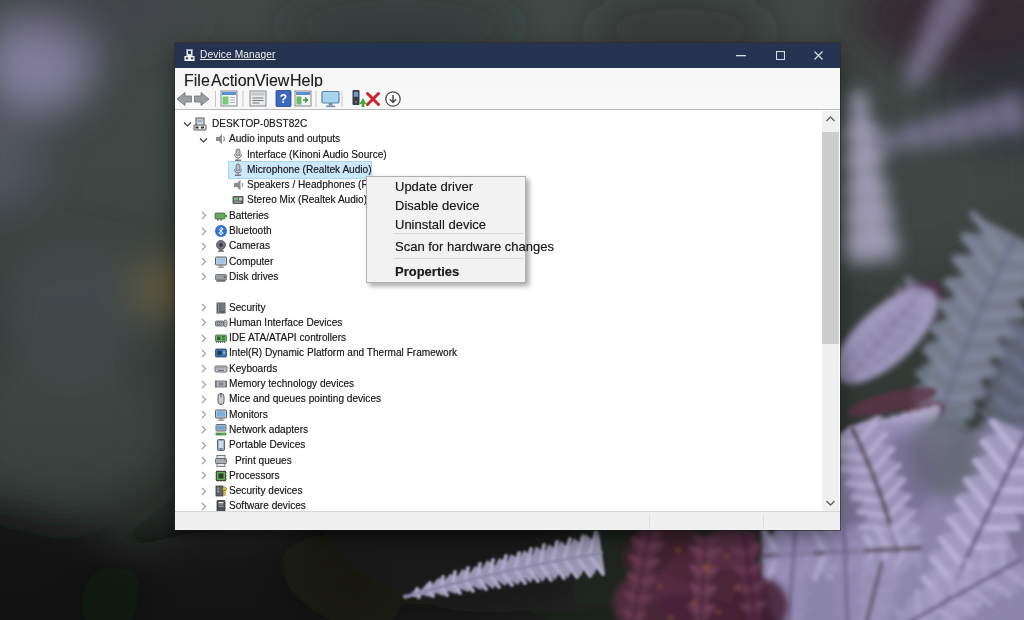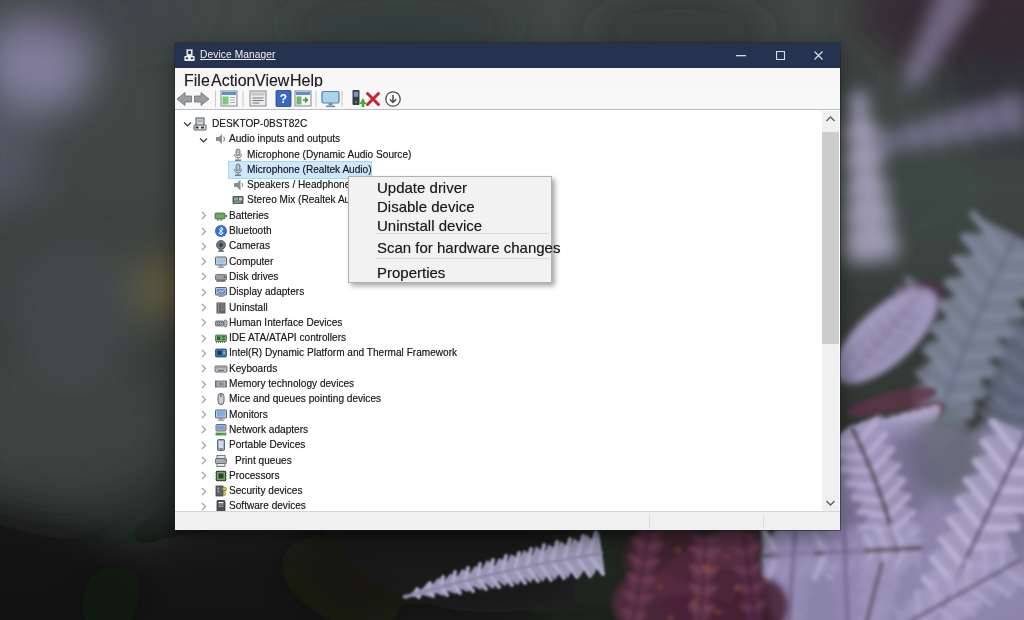--- a/index.html
+++ b/index.html
@@ -10,22 +10,22 @@
 #menubar { position:absolute; left:0; top:25px; width:100%; height:19px; background:#f6f6f6; font-size:16px; color:#222; }
 .mitem { position:absolute; top:4px; text-shadow:0 0 0.7px rgba(30,30,30,0.45); }
 #toolbar { position:absolute; left:0; top:44px; width:100%; height:23px; background:#f8f8f8; border-bottom:1px solid #b8bcc0; }
 #treearea { position:absolute; left:0; top:68px; width:100%; height:400px; background:#fff; }
 .trow { position:absolute; left:0; width:100%; height:15.3px; font-size:10.1px; color:#1b1b1b; }
 .ttext { position:absolute; top:1.5px; white-space:nowrap; text-shadow:0 0 0.7px rgba(30,30,30,0.5); }
 #statusbar { position:absolute; left:0; bottom:0; width:100%; height:19px; background:#f0f0f0; border-top:1px solid #d5d5d5; }
 .sbsep { position:absolute; top:3px; height:13px; width:1px; background:#dcdcdc; }
 #vscroll { position:absolute; right:1px; top:68px; width:17px; height:400px; background:#f0f0f0; }
 #vthumb { position:absolute; left:0; top:21px; width:17px; height:212px; background:#cdcdcd; }
-#ctxmenu { position:absolute; left:348px; top:176px; width:204px; height:107px; background:#f2f2f2;
-  border:1px solid #b0b0b0; box-shadow:3px 3px 5px rgba(0,0,0,0.35); font-size:15px; color:#1b1b1b; }
+#ctxmenu { position:absolute; left:366px; top:176px; width:160px; height:107px; background:#f2f2f2;
+  border:1px solid #b0b0b0; box-shadow:3px 3px 5px rgba(0,0,0,0.35); font-size:13px; color:#1b1b1b; }
 .citem { position:absolute; left:28px; white-space:nowrap; text-shadow:0 0 0.7px rgba(30,30,30,0.5); }
 .csep { position:absolute; left:27px; right:2px; height:1px; background:#d9d9d9; }
 </style></head>
 <body>
 <div id="stage">
 <svg width="1024" height="620" viewBox="0 0 1024 620" preserveAspectRatio="none" style="position:absolute;left:0;top:0">
       <defs>
         <filter id="b1" x="-70%" y="-70%" width="240%" height="240%">
           <feGaussianBlur stdDeviation="1.2"></feGaussianBlur>
         </filter>
@@ -510,21 +510,21 @@
               </svg>
               <span class="ttext" style="left:54px">Audio inputs and outputs</span>
             </div>
             <div class="trow" style="top:147.0px">
               <svg style="position:absolute;left:56px;top:0.5px" width="14" height="14" viewBox="0 0 14 14">
                 <rect x="5" y="1" width="4" height="7" rx="2" fill="#b9bcc0" stroke="#666" stroke-width="0.8"></rect>
                 <path d="M3.5 6 Q3.5 10 7 10 Q10.5 10 10.5 6" stroke="#777" stroke-width="1" fill="none"></path>
                 <rect x="4" y="11.5" width="6" height="1.5" fill="#777"></rect>
                 <line x1="7" y1="10" x2="7" y2="11.5" stroke="#777" stroke-width="1"></line>
               </svg>
-              <span class="ttext" style="left:72px">Microphone (Dynamic Audio Source)</span>
+              <span class="ttext" style="left:72px">Interface (Kinoni Audio Source)</span>
             </div>
             <div class="trow" style="top:162.3px">
               <div style="position:absolute;left:54px;top:0;width:142px;height:15.3px;background:#cce8ff;outline:1px solid #a6d8f5"></div>
               <svg style="position:absolute;left:56px;top:0.5px" width="14" height="14" viewBox="0 0 14 14">
                 <rect x="5" y="1" width="4" height="7" rx="2" fill="#b9bcc0" stroke="#666" stroke-width="0.8"></rect>
                 <path d="M3.5 6 Q3.5 10 7 10 Q10.5 10 10.5 6" stroke="#777" stroke-width="1" fill="none"></path>
                 <rect x="4" y="11.5" width="6" height="1.5" fill="#777"></rect>
                 <line x1="7" y1="10" x2="7" y2="11.5" stroke="#777" stroke-width="1"></line>
               </svg>
               <span class="ttext" style="left:72px">Microphone (Realtek Audio)</span>
@@ -593,42 +593,30 @@
               <svg style="position:absolute;left:24px;top:3px" width="9" height="9" viewBox="0 0 9 9">
                 <path d="M3 1 L6.5 4.5 L3 8" stroke="#a0a0a0" stroke-width="1.2" fill="none"></path>
               </svg>
               <svg style="position:absolute;left:39px;top:0.5px" width="14" height="14" viewBox="0 0 14 14">
                 <rect x="1.5" y="4.5" width="11" height="5.5" rx="1" fill="#9b9fa5" stroke="#5c5f64" stroke-width="0.8"></rect>
                 <rect x="2.5" y="10" width="9" height="1.8" fill="#6e7176"></rect>
                 <circle cx="10.5" cy="7" r="0.9" fill="#565a5e"></circle>
               </svg>
               <span class="ttext" style="left:54px">Disk drives</span>
             </div>
-            <div class="trow" style="top:284.7px">
-              <svg style="position:absolute;left:24px;top:3px" width="9" height="9" viewBox="0 0 9 9">
-                <path d="M3 1 L6.5 4.5 L3 8" stroke="#a0a0a0" stroke-width="1.2" fill="none"></path>
-              </svg>
-              <svg style="position:absolute;left:39px;top:0.5px" width="14" height="14" viewBox="0 0 14 14">
-                <rect x="1.5" y="2.5" width="11" height="7.5" rx="0.8" fill="#c3c8ce" stroke="#5a5e63" stroke-width="1"></rect>
-                <rect x="2.8" y="3.8" width="8.4" height="4.9" fill="#5b8fd4"></rect>
-                <path d="M3.5 8 L6 5.5 L8 7 L10.5 4.5" stroke="#d8e6f4" stroke-width="0.9" fill="none"></path>
-                <rect x="4.5" y="10.5" width="5" height="1.4" fill="#8a8d91"></rect>
-              </svg>
-              <span class="ttext" style="left:54px">Display adapters</span>
-            </div>
             <div class="trow" style="top:300.0px">
               <svg style="position:absolute;left:24px;top:3px" width="9" height="9" viewBox="0 0 9 9">
                 <path d="M3 1 L6.5 4.5 L3 8" stroke="#a0a0a0" stroke-width="1.2" fill="none"></path>
               </svg>
               <svg style="position:absolute;left:39px;top:0.5px" width="14" height="14" viewBox="0 0 14 14">
                 <rect x="2.5" y="1.5" width="9" height="11" fill="#5d6166"></rect>
                 <rect x="4" y="1.5" width="1.2" height="11" fill="#8e9297"></rect>
                 <path d="M6.5 3 L10.5 3 M6.5 5 L10.5 5 M6.5 7 L10.5 7 M6.5 9 L10.5 9" stroke="#9a9ea3" stroke-width="0.8"></path>
               </svg>
-              <span class="ttext" style="left:54px">Uninstall</span>
+              <span class="ttext" style="left:54px">Security</span>
             </div>
             <div class="trow" style="top:315.3px">
               <svg style="position:absolute;left:24px;top:3px" width="9" height="9" viewBox="0 0 9 9">
                 <path d="M3 1 L6.5 4.5 L3 8" stroke="#a0a0a0" stroke-width="1.2" fill="none"></path>
               </svg>
               <svg style="position:absolute;left:39px;top:0.5px" width="14" height="14" viewBox="0 0 14 14">
                 <rect x="1.5" y="5" width="8" height="5" rx="0.8" fill="#9b9fa5" stroke="#5c5f64" stroke-width="0.8"></rect>
                 <path d="M3 6.5 h1 M5 6.5 h1 M7 6.5 h1 M3 8.5 h1 M5 8.5 h1" stroke="#55585c" stroke-width="0.9"></path>
                 <rect x="10" y="4" width="3" height="7" rx="1.4" fill="#b6bac0" stroke="#5c5f64" stroke-width="0.7"></rect>
               </svg>
@@ -791,14 +779,14 @@
     <div class="sbsep" style="left:588px"></div>
   </div>
 </div>
 <div id="ctxmenu">
   <div class="citem" style="top:2px">Update driver</div>
   <div class="citem" style="top:21px">Disable device</div>
   <div class="citem" style="top:40px">Uninstall device</div>
   <div class="csep" style="top:55.5px"></div>
   <div class="citem" style="top:62px">Scan for hardware changes</div>
   <div class="csep" style="top:81px"></div>
-  <div class="citem" style="top:87px;font-weight:normal">Properties</div>
+  <div class="citem" style="top:87px;font-weight:bold">Properties</div>
 </div>
 </div>
 </body></html>

